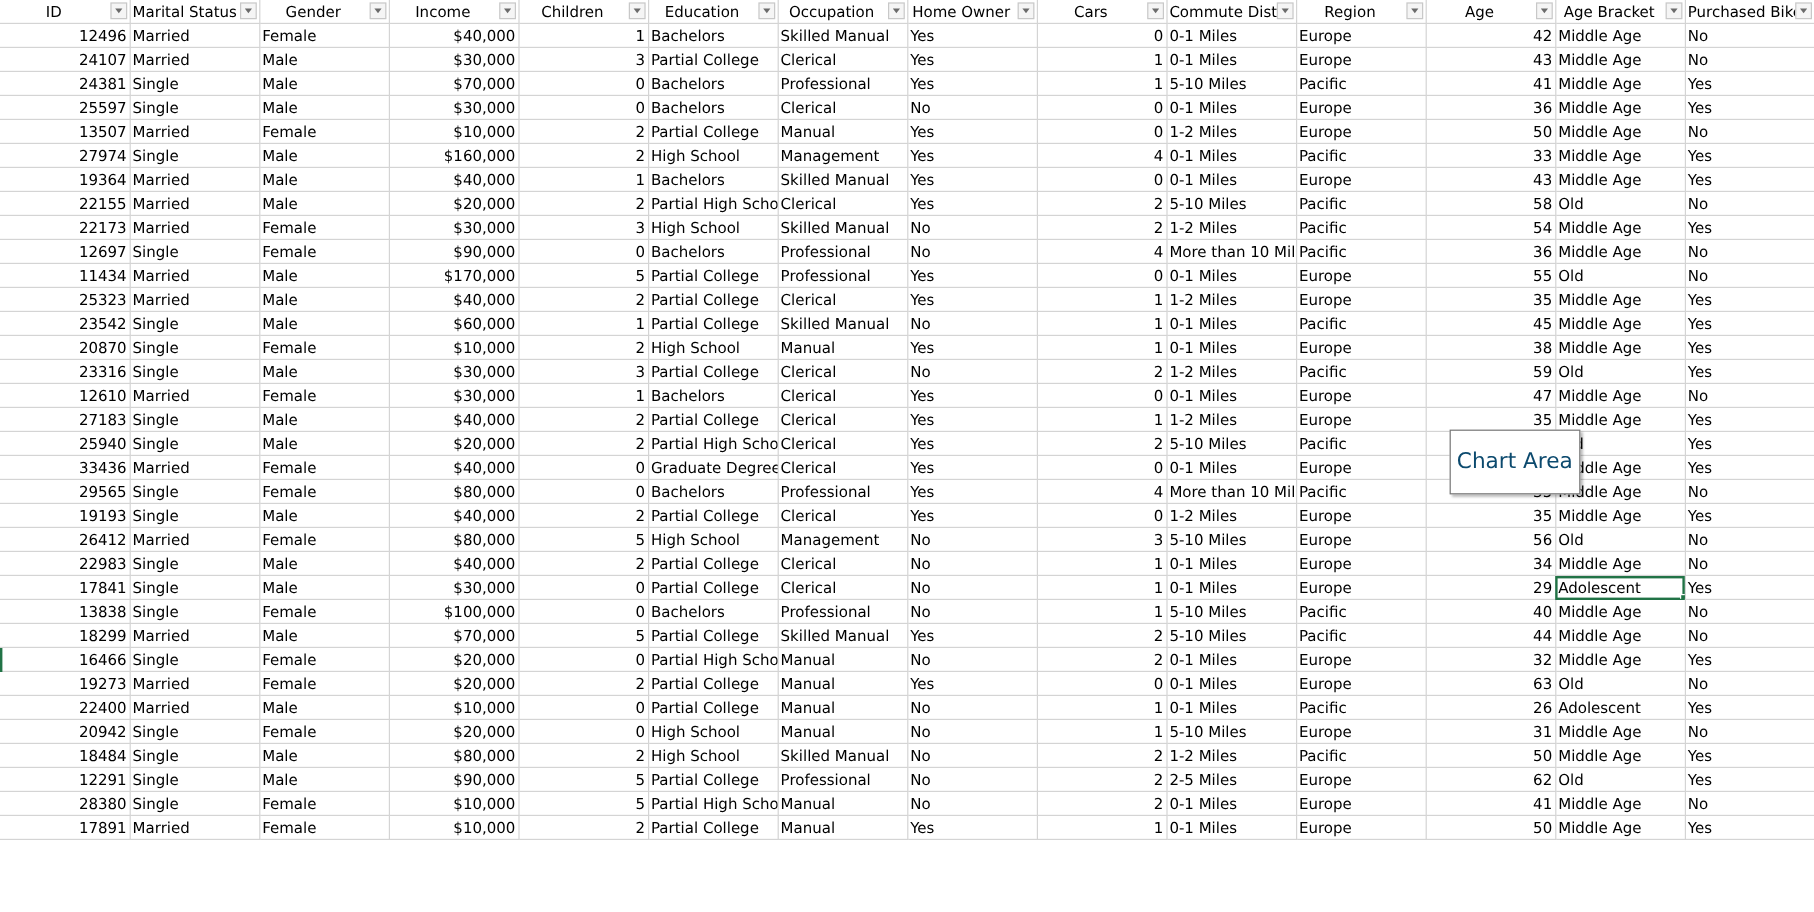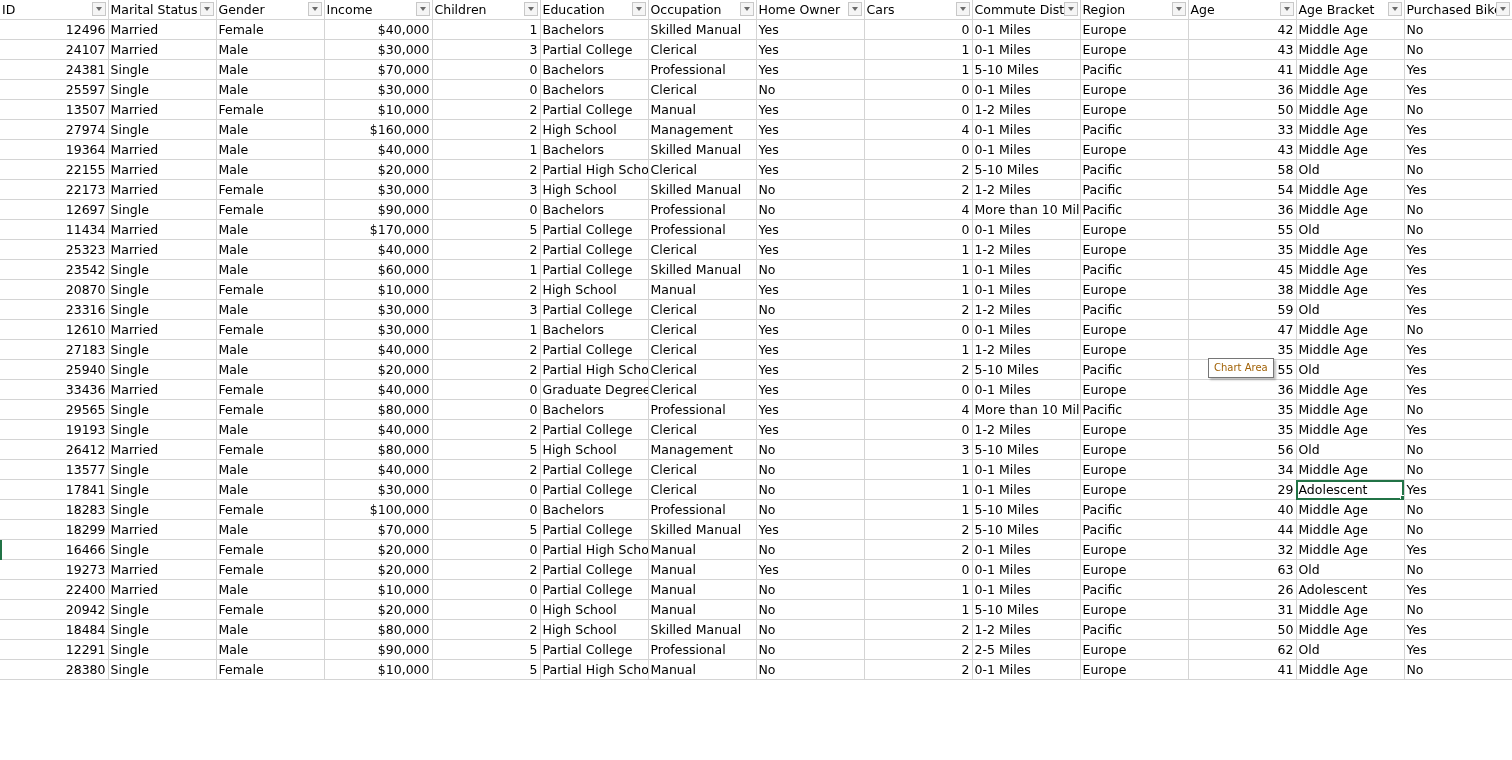--- a/index.html
+++ b/index.html
@@ -4,33 +4,33 @@
 <style>
   html, body { margin:0; padding:0; background:#ffffff; }
   body { width:1512px; height:760px; overflow:hidden; position:relative;
          font-family:"DejaVu Sans","Liberation Sans",sans-serif; font-size:12.5px; color:#000; }
   .sheet { position:absolute; left:0; top:0; width:1512px; }
   table { border-collapse:collapse; table-layout:fixed; width:1512px; }
   col { width:108px; }
   td, th { height:19px; padding:0 2px; border-right:1px solid #d4d4d4; border-bottom:1px solid #d4d4d4;
            white-space:nowrap; overflow:hidden; text-overflow:clip; line-height:19px; font-weight:normal;
            box-sizing:border-box; }
-  th { text-align:left; position:relative; padding-right:20px; }
+  th { text-align:center; position:relative; padding-right:20px; }
   td.num { text-align:right; }
   td.txt { text-align:left; }
   .filter-btn { position:absolute; right:2px; top:2px; width:14px; height:14px; border:1px solid #c8c8c8;
                 background:#f5f5f5; box-sizing:border-box; display:flex; align-items:center; justify-content:center; }
   .filter-btn span { width:0; height:0; border-left:3px solid transparent; border-right:3px solid transparent;
                      border-top:4px solid #6b6b6b; }
   .selected { outline:2px solid #217346; outline-offset:-2px; position:relative; }
   .sel-handle { position:absolute; right:-3px; bottom:-3px; width:5px; height:5px; background:#217346;
                 border:1px solid #fff; }
   .row-marker { position:absolute; left:0; width:2px; background:#217346; }
-  .tooltip { position:absolute; left:1208px; top:358px; padding:1px 5px; background:#fff; border:1px solid #767676;
-             box-shadow:2px 2px 2px rgba(0,0,0,0.25); font-size:10px; color:#a16207; line-height:16px; }
+  .tooltip { position:absolute; left:1208px; top:358px; padding:18px 5px; background:#fff; border:1px solid #767676;
+             box-shadow:2px 2px 2px rgba(0,0,0,0.25); font-size:18px; color:#0c4a6e; line-height:16px; }
 </style>
 </head>
 <body>
 
 <div class="sheet">
   <table>
     <colgroup id="cols">
         <col>
         <col>
         <col>
@@ -439,21 +439,21 @@
           <td class="txt">Management</td>
           <td class="txt">No</td>
           <td class="num">3</td>
           <td class="txt">5-10 Miles</td>
           <td class="txt">Europe</td>
           <td class="num">56</td>
           <td class="txt">Old</td>
           <td class="txt">No</td>
         </tr>
         <tr>
-          <td class="num">13577</td>
+          <td class="num">22983</td>
           <td class="txt">Single</td>
           <td class="txt">Male</td>
           <td class="num">$40,000</td>
           <td class="num">2</td>
           <td class="txt">Partial College</td>
           <td class="txt">Clerical</td>
           <td class="txt">No</td>
           <td class="num">1</td>
           <td class="txt">0-1 Miles</td>
           <td class="txt">Europe</td>
@@ -471,21 +471,21 @@
           <td class="txt">Clerical</td>
           <td class="txt">No</td>
           <td class="num">1</td>
           <td class="txt">0-1 Miles</td>
           <td class="txt">Europe</td>
           <td class="num">29</td>
           <td class="txt selected">Adolescent<div class="sel-handle"></div></td>
           <td class="txt">Yes</td>
         </tr>
         <tr>
-          <td class="num">18283</td>
+          <td class="num">13838</td>
           <td class="txt">Single</td>
           <td class="txt">Female</td>
           <td class="num">$100,000</td>
           <td class="num">0</td>
           <td class="txt">Bachelors</td>
           <td class="txt">Professional</td>
           <td class="txt">No</td>
           <td class="num">1</td>
           <td class="txt">5-10 Miles</td>
           <td class="txt">Pacific</td>
@@ -613,20 +613,36 @@
           <td class="num">5</td>
           <td class="txt">Partial High School</td>
           <td class="txt">Manual</td>
           <td class="txt">No</td>
           <td class="num">2</td>
           <td class="txt">0-1 Miles</td>
           <td class="txt">Europe</td>
           <td class="num">41</td>
           <td class="txt">Middle Age</td>
           <td class="txt">No</td>
+        </tr>
+        <tr>
+          <td class="num">17891</td>
+          <td class="txt">Married</td>
+          <td class="txt">Female</td>
+          <td class="num">$10,000</td>
+          <td class="num">2</td>
+          <td class="txt">Partial College</td>
+          <td class="txt">Manual</td>
+          <td class="txt">Yes</td>
+          <td class="num">1</td>
+          <td class="txt">0-1 Miles</td>
+          <td class="txt">Europe</td>
+          <td class="num">50</td>
+          <td class="txt">Middle Age</td>
+          <td class="txt">Yes</td>
         </tr>
       </tbody>
   </table>
 </div>
 
 <div class="row-marker" id="row-marker" style="top: 540px; height: 20px;"></div>
 
 <div class="tooltip">Chart Area</div>
 
 </body></html>

